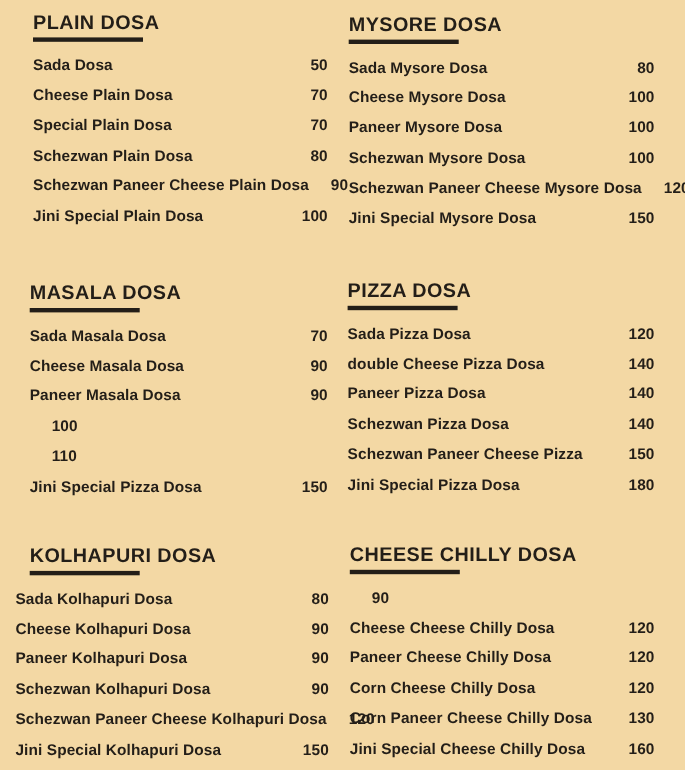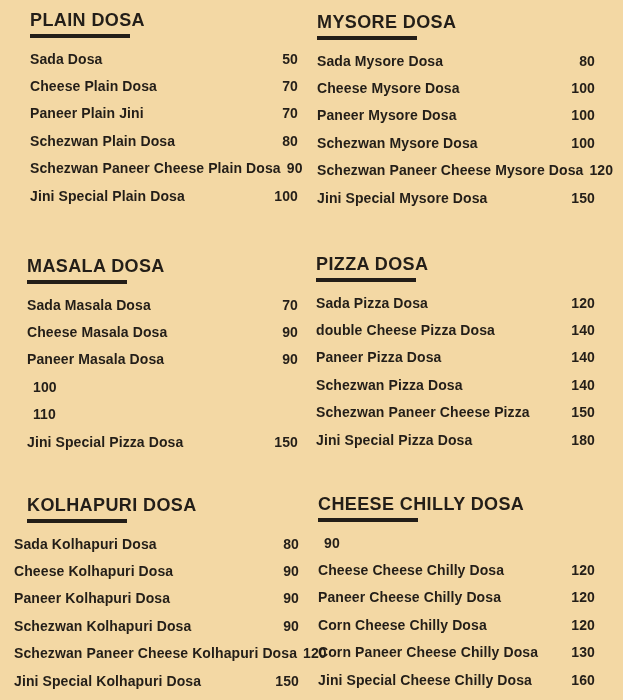--- a/index.html
+++ b/index.html
@@ -33,21 +33,21 @@
   .row {
     display: flex;
     justify-content: space-between;
     align-items: center;
     height: 27.4px;
     font-size: 14px;
     font-weight: 700;
     letter-spacing: 0.1px;
     white-space: nowrap;
   }
-  .iprice { margin-left: 6px; }
+  .iprice { margin-left: 20px; }
 
   
   #menu .section:nth-child(1) { left: 30px;  top: 10px;  width: 268px; }
   #menu .section:nth-child(2) { left: 317px; top: 12px;  width: 278px; }
   #menu .section:nth-child(3) { left: 27px;  top: 256px; width: 271px; }
   #menu .section:nth-child(4) { left: 316px; top: 254px; width: 279px; }
   #menu .section:nth-child(5) { left: 14px;  top: 495px; width: 285px; }
   #menu .section:nth-child(5) .heading,
   #menu .section:nth-child(5) .underline { margin-left: 13px; }
   #menu .section:nth-child(6) { left: 318px; top: 494px; width: 277px; }
@@ -64,21 +64,21 @@
     <span class="iname">Sada Dosa</span>
     <span class="iprice">50</span>
   </div>
 
   <div class="row">
     <span class="iname">Cheese Plain Dosa</span>
     <span class="iprice">70</span>
   </div>
 
   <div class="row">
-    <span class="iname">Paneer Plain Jini</span>
+    <span class="iname">Special Plain Dosa</span>
     <span class="iprice">70</span>
   </div>
 
   <div class="row">
     <span class="iname">Schezwan Plain Dosa</span>
     <span class="iprice">80</span>
   </div>
 
   <div class="row">
     <span class="iname">Schezwan Paneer Cheese Plain Dosa</span>

